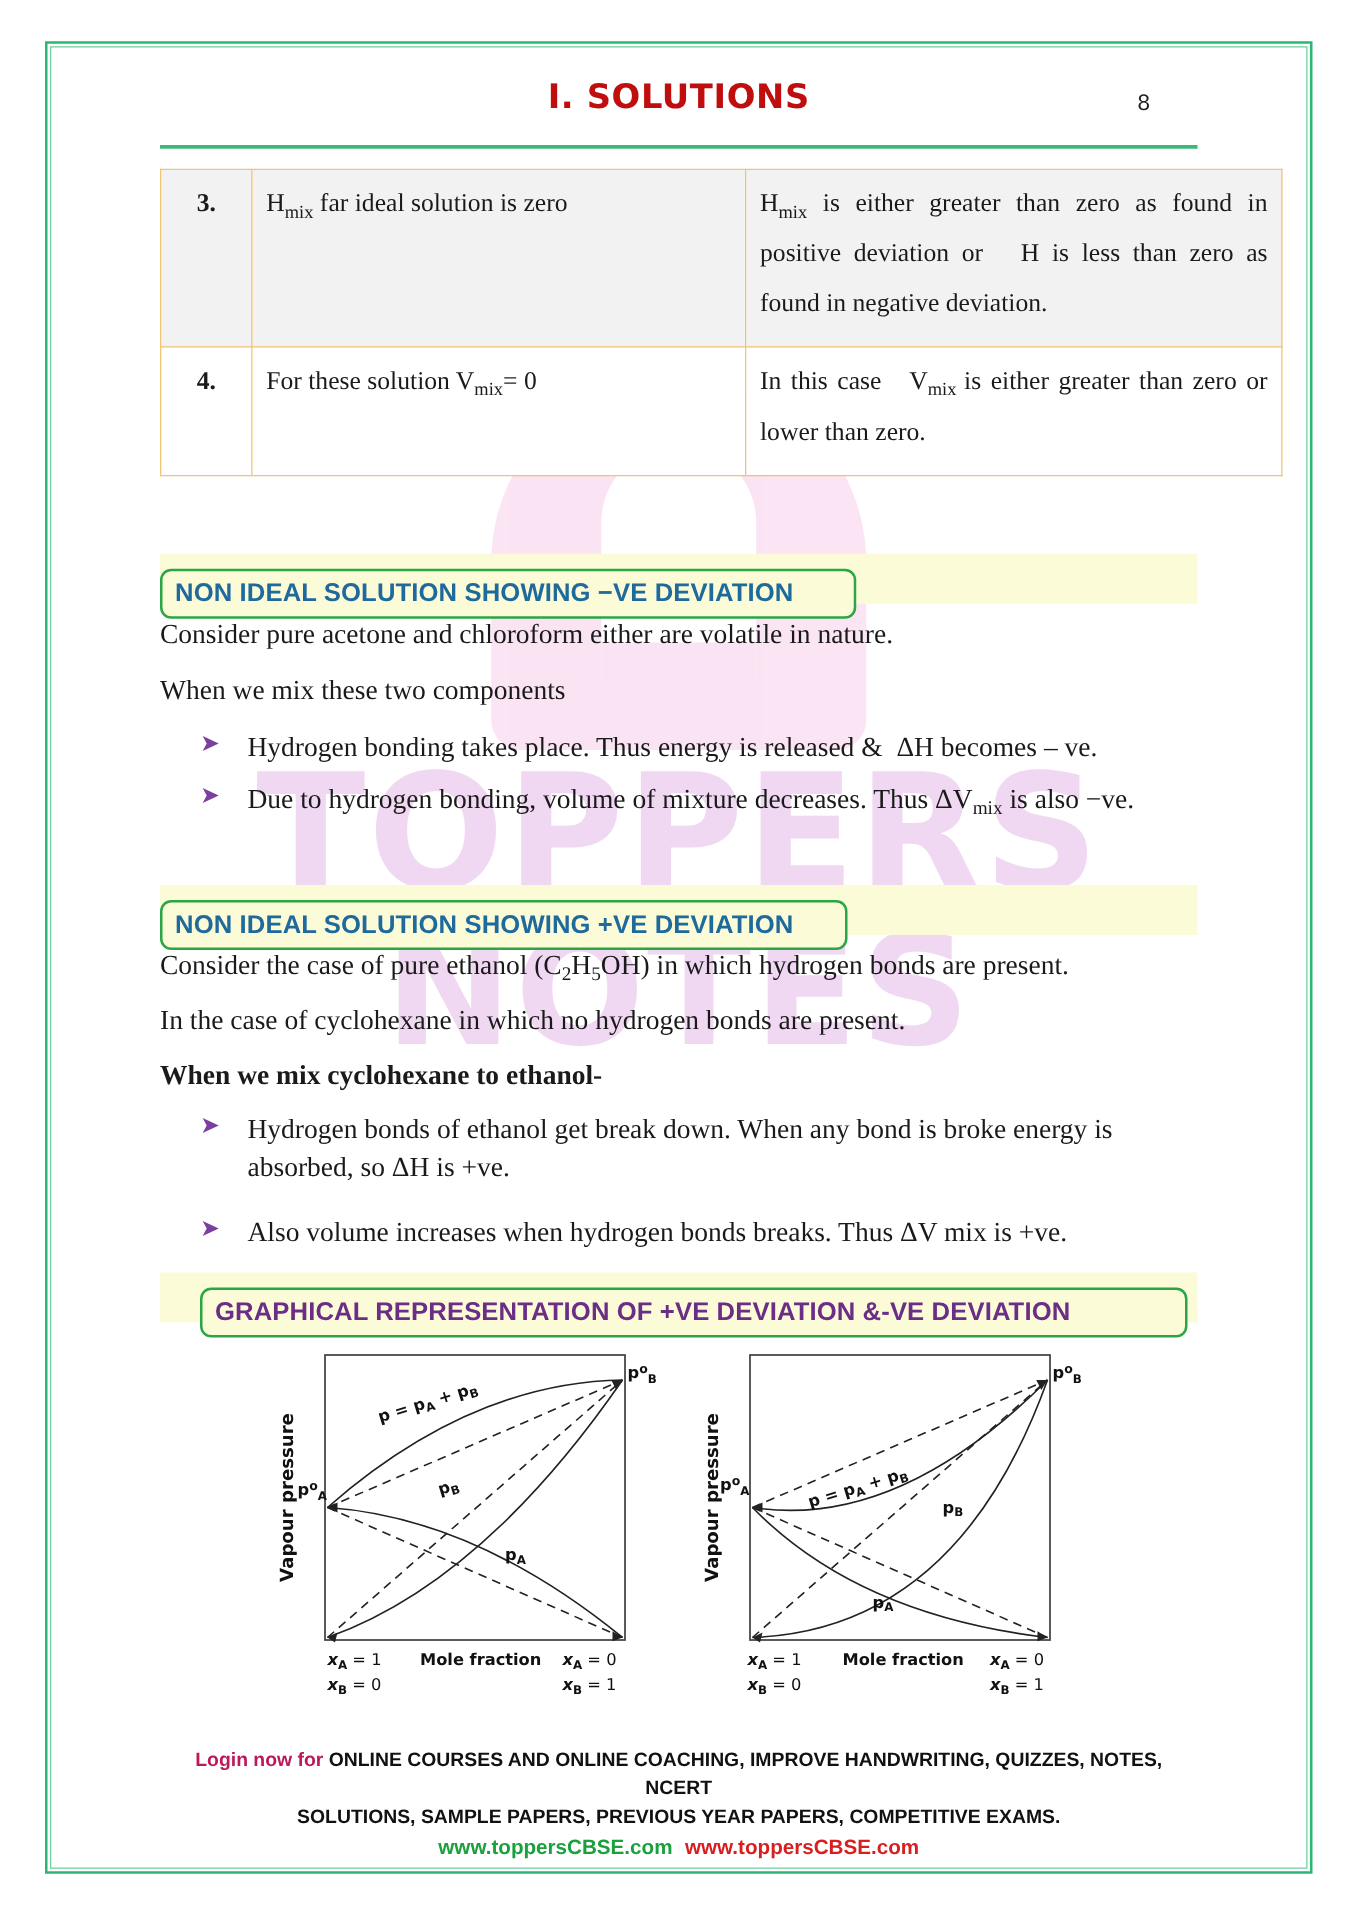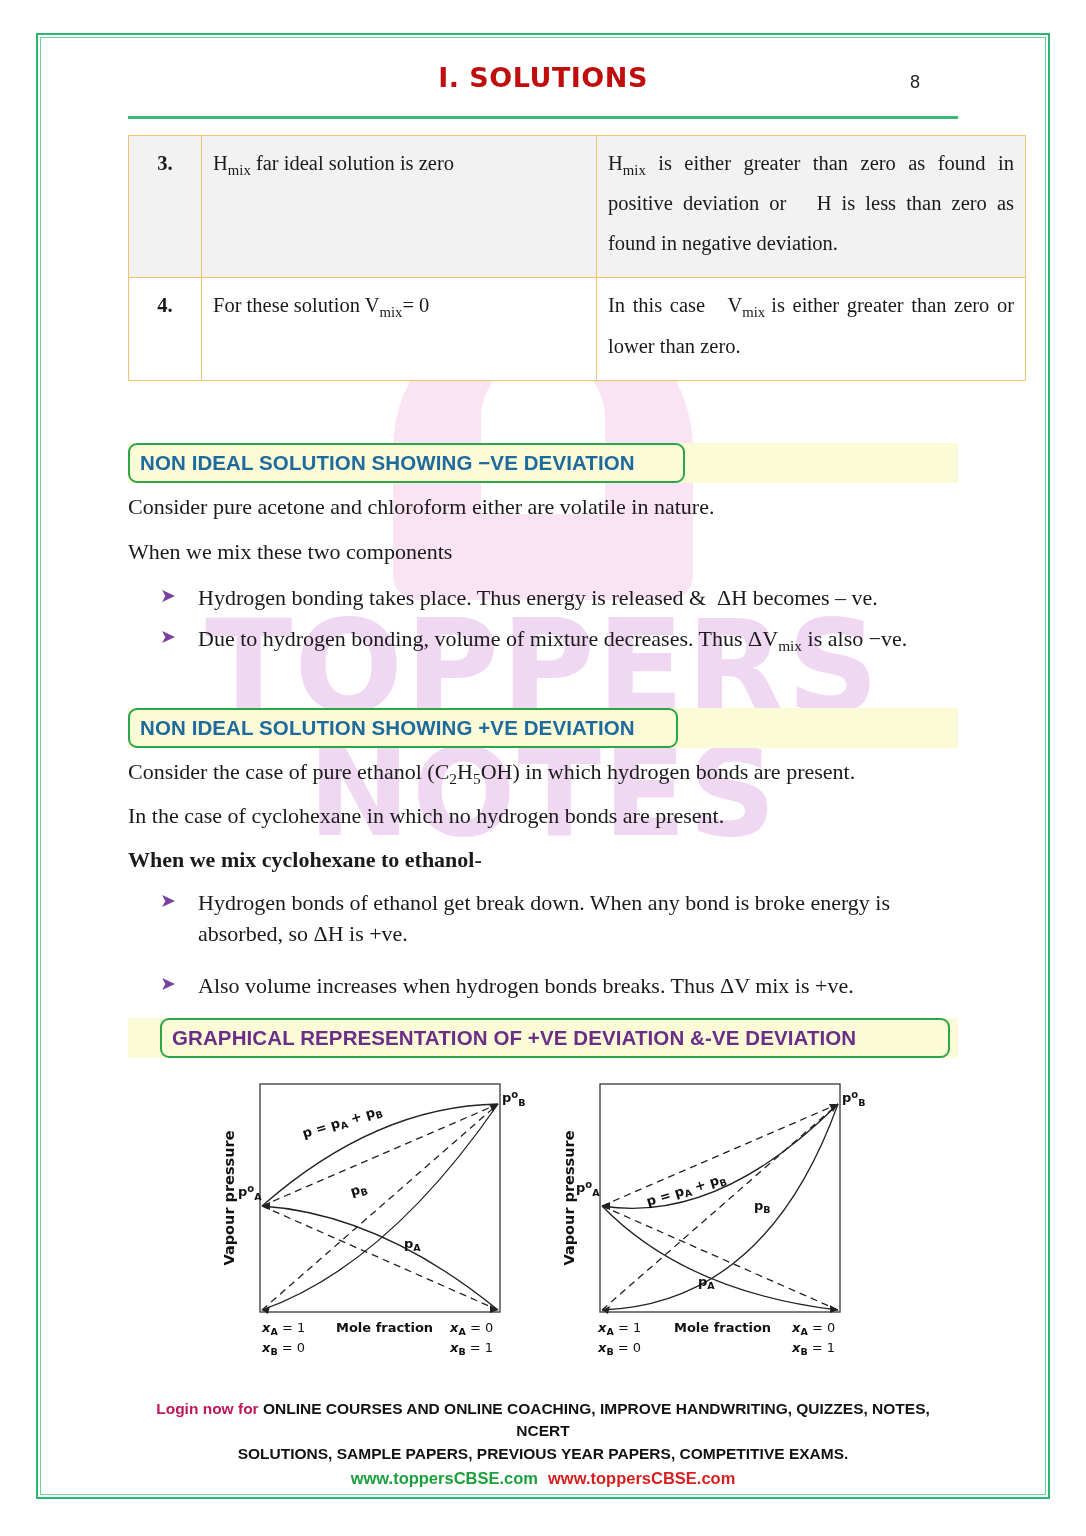--- a/index.html
+++ b/index.html
@@ -160,21 +160,21 @@
   
   .banner-row {
     position: absolute;
     left: 128px;
     width: 830px;
     background: #fbfbd7;
     height: 40px;
   }
   .banner-box {
     position: absolute;
-    left: 0; top: 0;
+    left: 0; top: 12px;
     height: 40px;
     box-sizing: border-box;
     border: 2.5px solid #2aa646;
     border-radius: 9px;
     background: #fbfbd7;
     display: flex;
     align-items: center;
     padding: 1px 10px;
   }
   .banner-box .banner-text {

